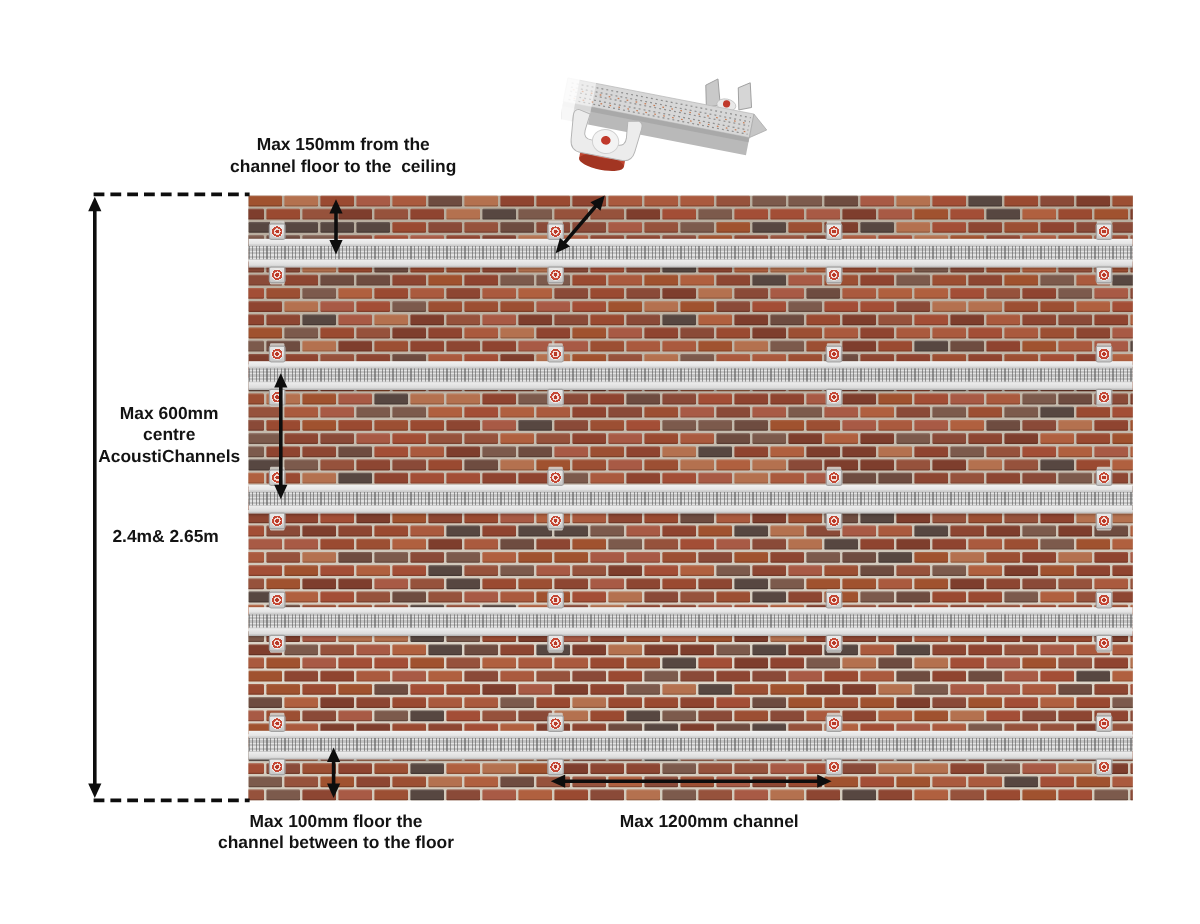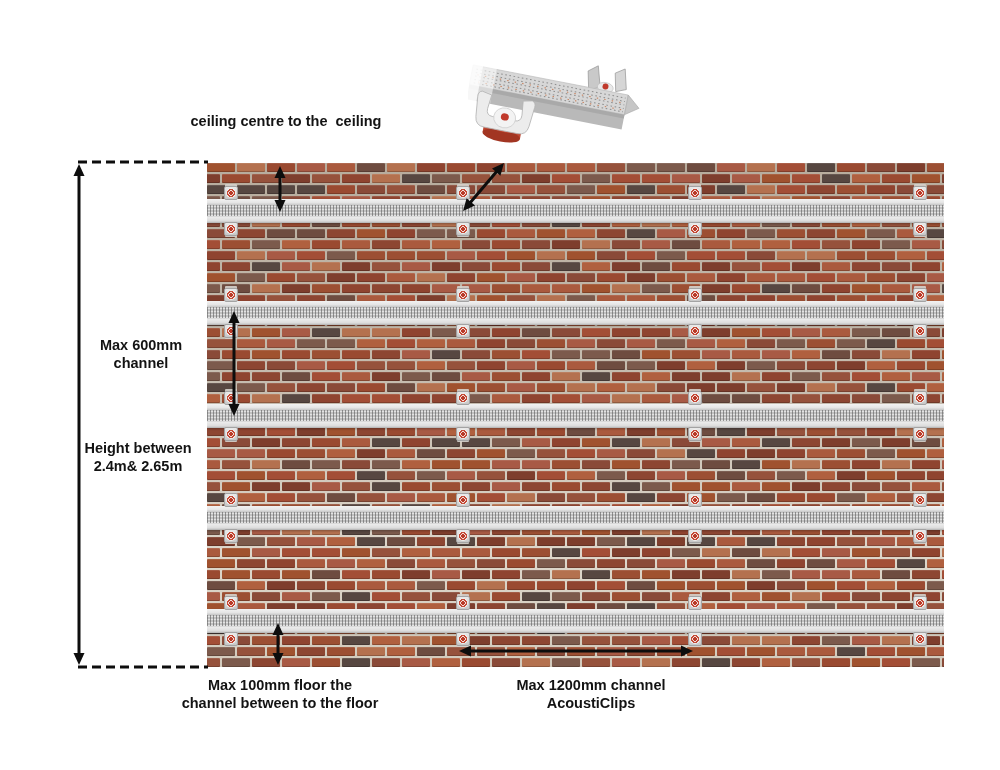--- a/index.html
+++ b/index.html
@@ -80,41 +80,41 @@
         <ellipse cx="43" cy="80" rx="19" ry="6" fill="#cc4c36"></ellipse>
         <path d="M16 50 q-4 1 -3.5 6 l2 20 q1 9 10 9 h34 q9 0 10 -9 l2 -20 q0.5 -5 -3.5 -6 l-9 2 1.5 14 q0.5 7 -6.5 7 h-22 q-7 0 -6.5 -7 l1.5 -14 z" fill="#ececec" stroke="#b3b3b3" stroke-width="0.8"></path>
         <ellipse cx="43" cy="72" rx="11" ry="10" fill="#f3f3f3" stroke="#cfcfcf" stroke-width="0.8"></ellipse>
         <ellipse cx="43" cy="71" rx="4" ry="3.6" fill="#c0392b"></ellipse>
       </g>
     </g>
   </svg>
 
 
   <div class="note" style="left:166px;top:112px;width:240px;">
-    <span>ceiling centre to the  ceiling</span>
+    <span>Max 150mm from the</span>
+    <span>channel floor to the  ceiling</span>
   </div>
 
   <div class="note" style="left:41px;top:336px;width:200px;">
     <span>Max 600mm</span>
-    <span>channel</span>
+    <span>centre</span>
+    <span>AcoustiChannels</span>
   </div>
 
   <div class="note" style="left:38px;top:439px;width:200px;">
-    <span>Height between</span>
     <span>2.4m&amp; 2.65m</span>
   </div>
 
   <div class="note" style="left:160px;top:676px;width:240px;">
     <span>Max 100mm floor the</span>
     <span>channel between to the floor</span>
   </div>
 
   <div class="note" style="left:471px;top:676px;width:240px;">
     <span>Max 1200mm channel</span>
-    <span>AcoustiClips</span>
   </div>
 
   <div class="wall">
       <div class="bricks">
         <i style="left:0px;top:0px;background:#a0522f"></i>
         <i style="left:30px;top:0px;background:#b4714f"></i>
         <i style="left:60px;top:0px;background:#9a4a31"></i>
         <i style="left:90px;top:0px;background:#a85a45"></i>
         <i style="left:120px;top:0px;background:#aa5a3e"></i>
         <i style="left:150px;top:0px;background:#6e4c40"></i>

